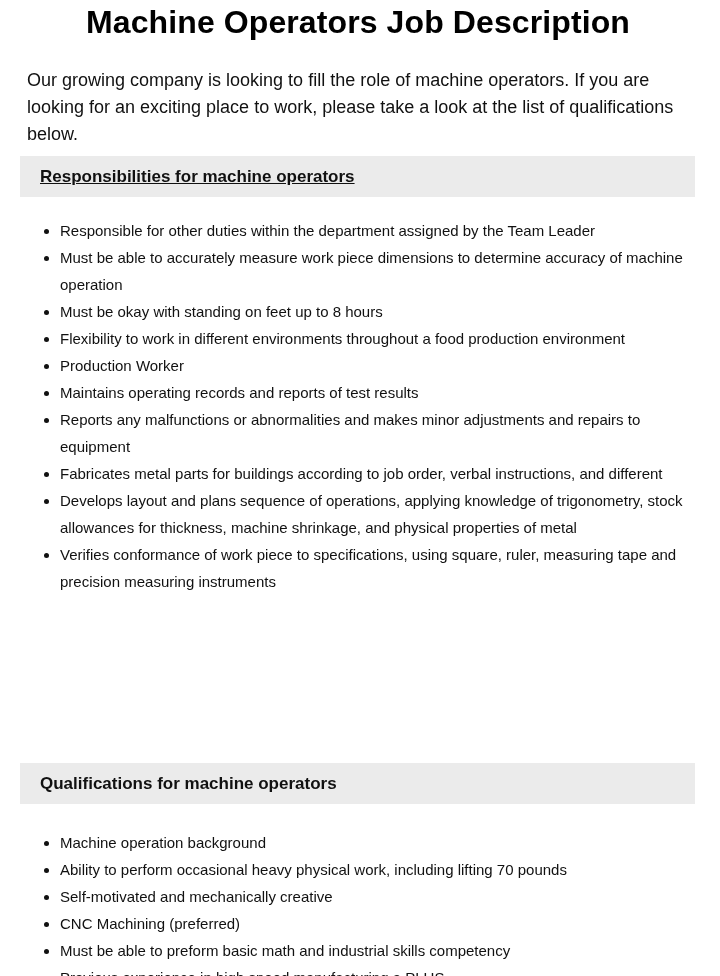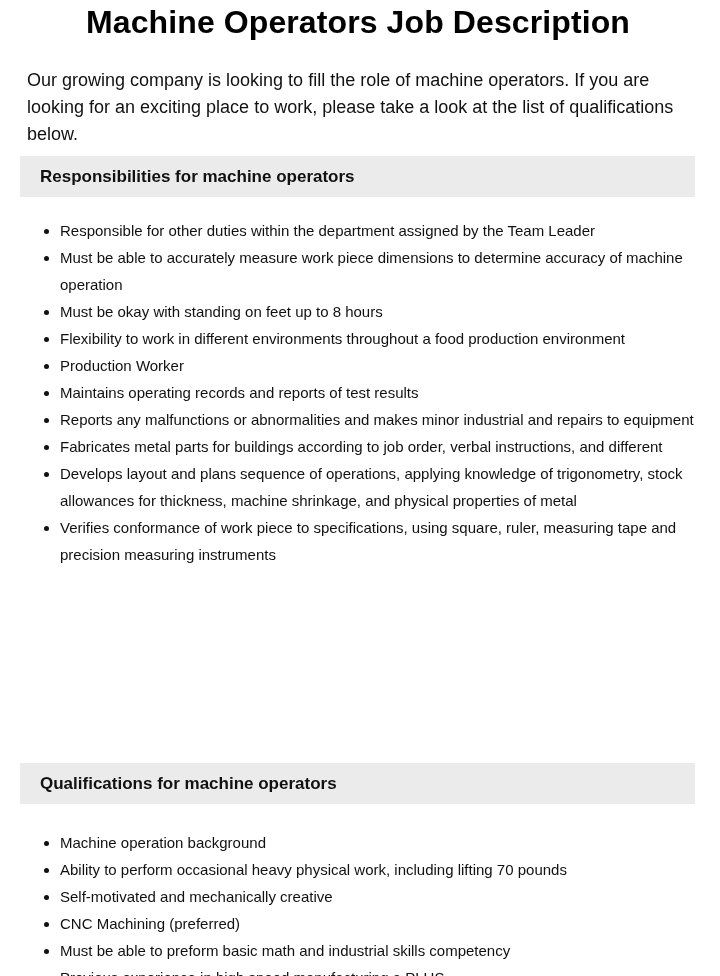--- a/index.html
+++ b/index.html
@@ -52,21 +52,21 @@
       padding-left: 20px;
       display: flex;
       align-items: center;
     }
     .section-header h2 {
       margin: 0;
       font-size: 17px;
       font-weight: bold;
       color: #111111;
     }
-    .resp-header { top: 156px; }
+    .resp-header { top: 156px; text-decoration: underline; }
     .qual-header { top: 763px; }
     ul.bullets {
       position: absolute;
       left: 20px;
       width: 690px;
       margin: 0;
       padding: 0 0 0 40px;
       box-sizing: border-box;
       list-style: disc;
       font-size: 15px;
@@ -93,21 +93,21 @@
     <h2>Responsibilities for machine operators</h2>
   </div>
 
   <ul class="bullets resp-list">
     <li>Responsible for other duties within the department assigned by the Team Leader</li>
     <li>Must be able to accurately measure work piece dimensions to determine accuracy of machine operation</li>
     <li>Must be okay with standing on feet up to 8 hours</li>
     <li>Flexibility to work in different environments throughout a food production environment</li>
     <li>Production Worker</li>
     <li>Maintains operating records and reports of test results</li>
-    <li>Reports any malfunctions or abnormalities and makes minor industrial and repairs to equipment</li>
+    <li>Reports any malfunctions or abnormalities and makes minor adjustments and repairs to equipment</li>
     <li>Fabricates metal parts for buildings according to job order, verbal instructions, and different</li>
     <li>Develops layout and plans sequence of operations, applying knowledge of trigonometry, stock allowances for thickness, machine shrinkage, and physical properties of metal</li>
     <li>Verifies conformance of work piece to specifications, using square, ruler, measuring tape and precision measuring instruments</li>
   </ul>
 
   <div class="section-header qual-header">
     <h2>Qualifications for machine operators</h2>
   </div>
 
   <ul class="bullets qual-list">

